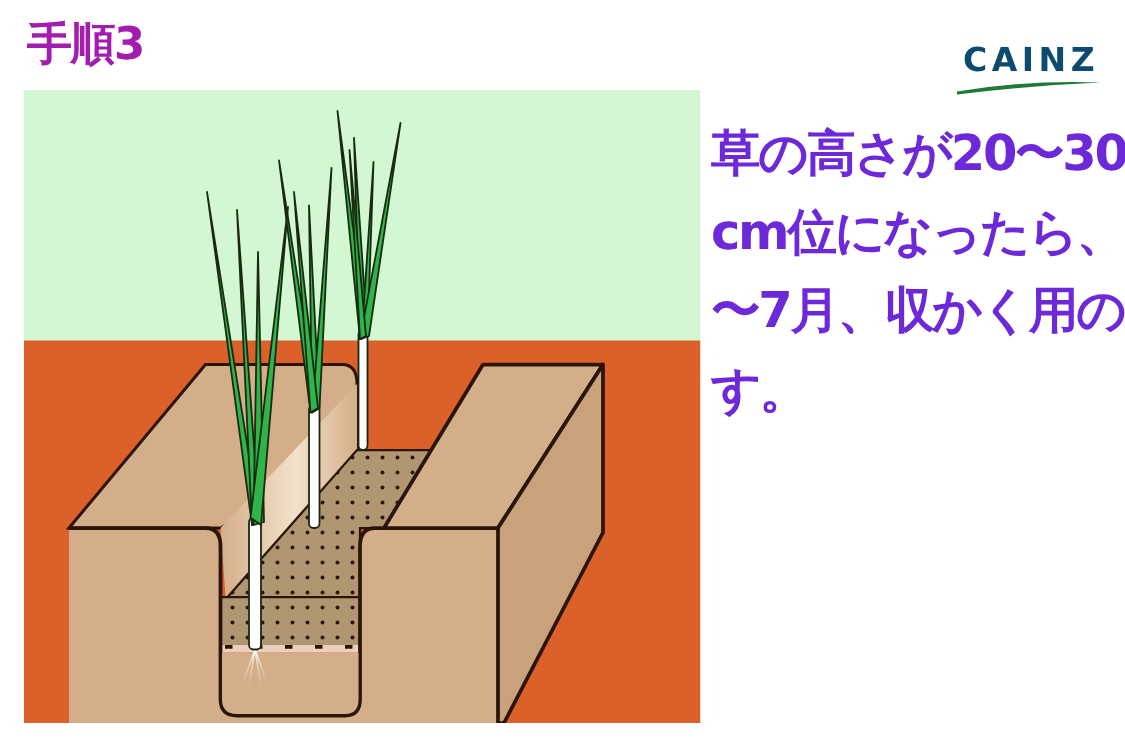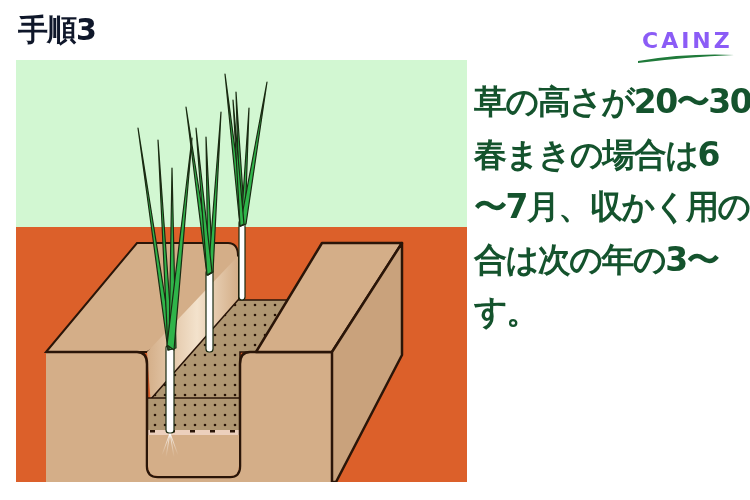--- a/index.html
+++ b/index.html
@@ -13,40 +13,40 @@
       position: relative;
       overflow: hidden;
       font-family: "DejaVu Sans", "Liberation Sans", sans-serif;
     }
     .step-title {
       position: absolute;
       left: 18px;
       top: 10px;
       font-size: 30px;
       font-weight: bold;
-      color: #0f172a;
+      color: #a21caf;
       letter-spacing: -1px;
       line-height: 40px;
     }
     .logo {
       position: absolute;
       left: 636px;
       top: 28px;
       width: 100px;
       height: 40px;
     }
     .logo-text {
       position: absolute;
       left: 6px;
       top: 0;
       font-family: "DejaVu Sans", sans-serif;
       font-weight: bold;
       font-size: 22px;
       letter-spacing: 3px;
-      color: #8b5cf6;
+      color: #0c4a6e;
       line-height: 26px;
     }
     .logo-swoosh {
       position: absolute;
       left: 0;
       top: 24px;
     }
     .illustration {
       position: absolute;
       left: 16px;
@@ -54,21 +54,21 @@
       width: 451px;
       height: 422px;
     }
     .description {
       position: absolute;
       left: 474px;
       top: 76px;
       width: 276px;
       font-size: 33px;
       font-weight: bold;
-      color: #14532d;
+      color: #6d28d9;
       line-height: 52.5px;
       letter-spacing: -1.5px;
     }
     .description .line {
       display: block;
       white-space: nowrap;
     }
   </style>
 </head>
 <body>
@@ -159,17 +159,16 @@
       <path d="M240 226 L236 92 L245 224 Z" fill="#2fb44a"></path>
       <path d="M241 226 L249 108 L245 224 Z" fill="#2fb44a"></path>
       <path d="M240 226 L267 82 L246 224 Z" fill="#2fb44a"></path>
       <path d="M240 226 L233 100 L244 224 Z" fill="#2fb44a"></path>
     </g>
   </svg>
 </div>
 
 <div class="description">
   <span class="line">草の高さが20〜30</span>
-  <span class="line">春まきの場合は6</span>
+  <span class="line">cm位になったら、</span>
   <span class="line">〜7月、収かく用の</span>
-  <span class="line">合は次の年の3〜</span>
   <span class="line">す。</span>
 </div>
 
 </body></html>

